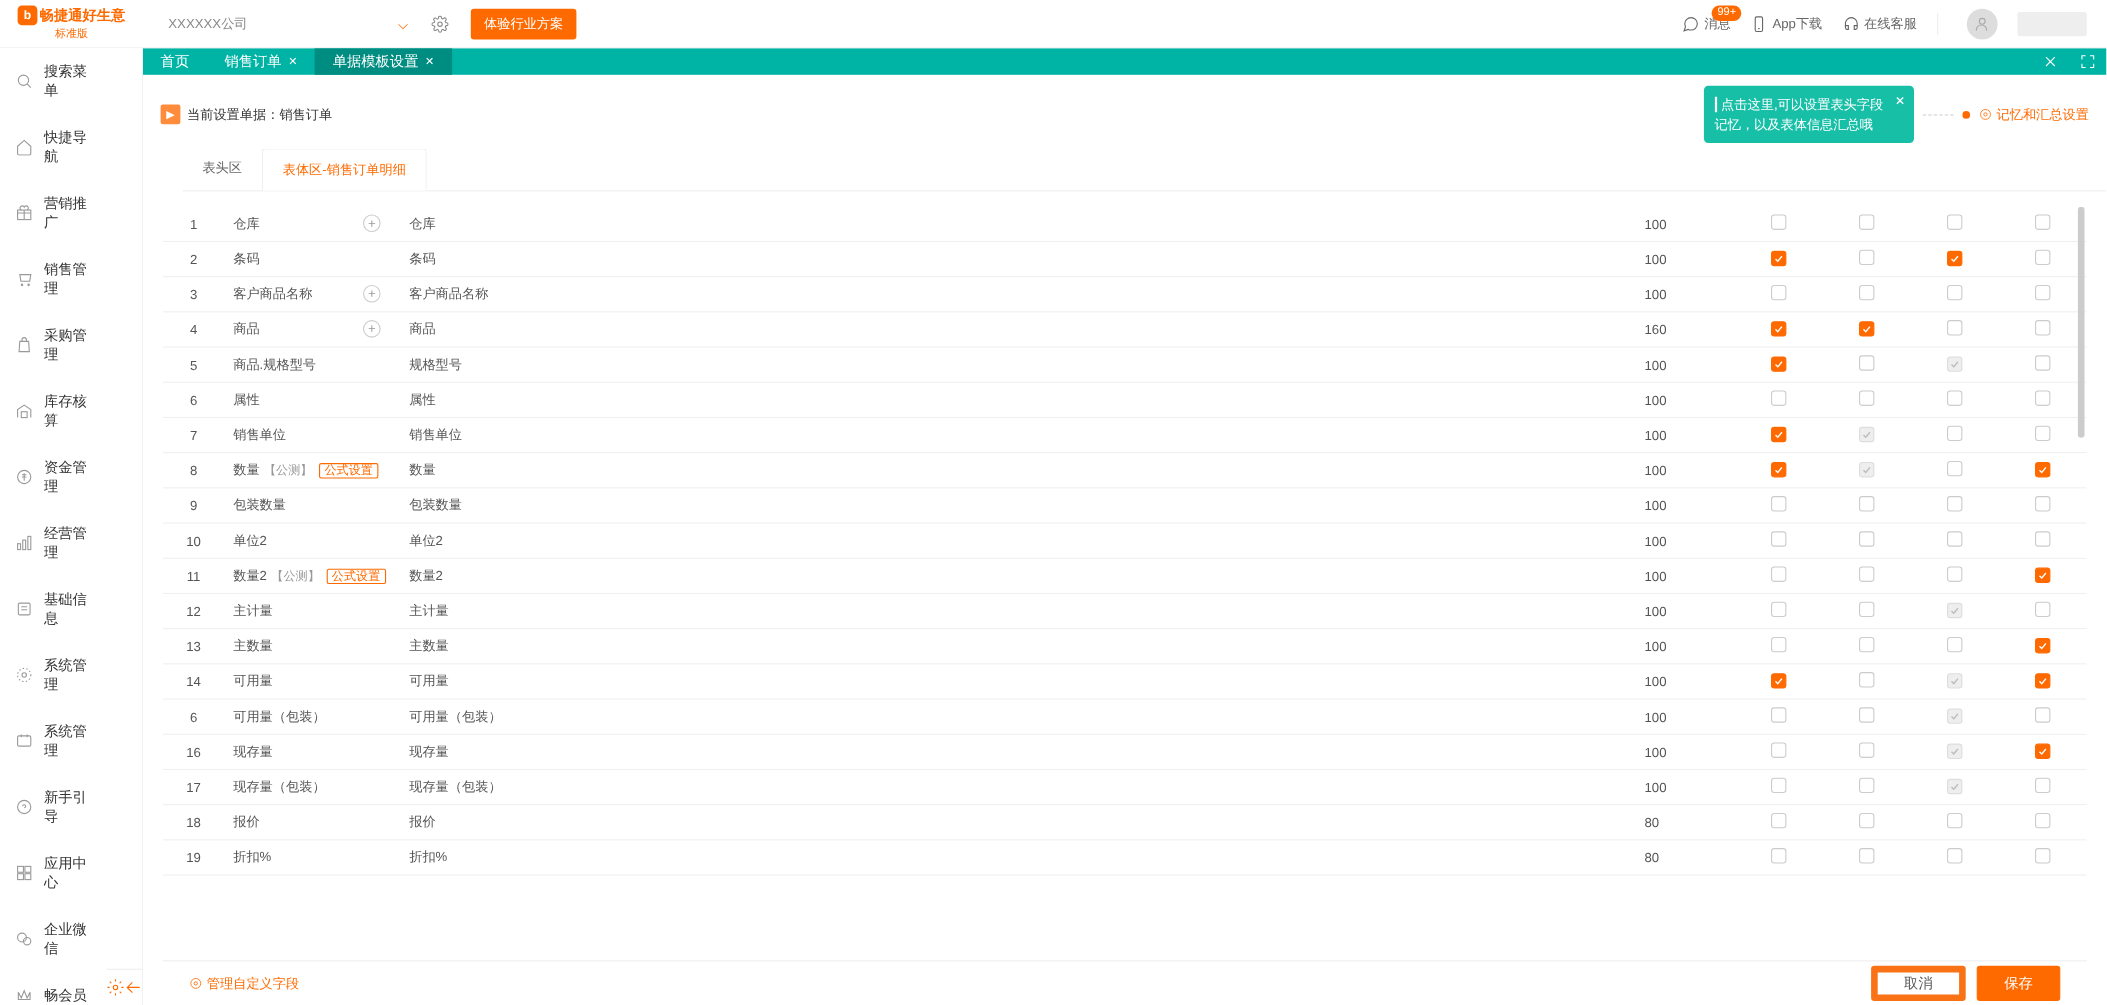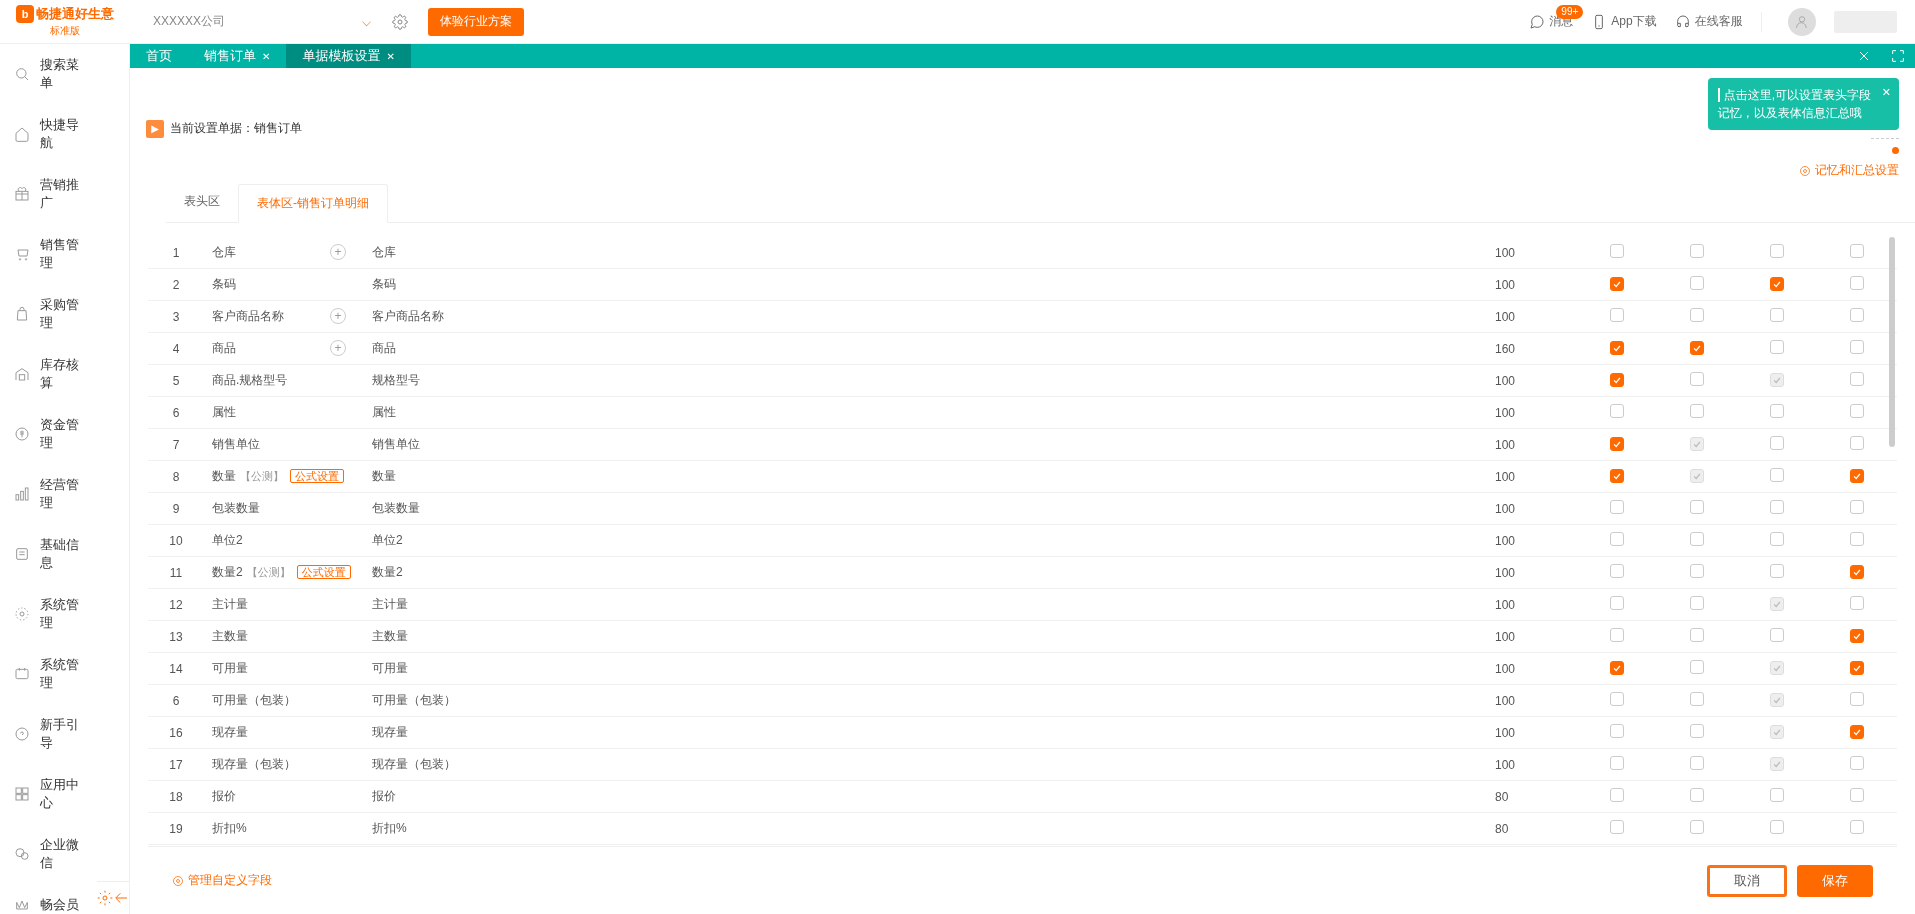--- a/index.html
+++ b/index.html
@@ -28,21 +28,21 @@
 .main { flex: 1; display: flex; flex-direction: column; min-width: 0; }
 .tabbar { background: #00b4a5; height: 24px; display: flex; align-items: stretch; }
 .tab { display: flex; align-items: center; padding: 0 16px; color: #fff; font-size: 13px; cursor: pointer; gap: 6px; }
 .tab.active { background: #008d81; }
 .tab .close-x { font-size: 10px; }
 .tabbar-right { margin-left: auto; display: flex; align-items: center; color: #fff; }
 .tabbar-right .ic-btn { width: 34px; display: flex; align-items: center; justify-content: center; cursor: pointer; }
 .contextbar { display: flex; align-items: center; padding: 10px 16px 4px; position: relative; }
 .ctx-handle { width: 18px; height: 18px; background: #ff8b3d; border-radius: 2px; display: flex; align-items: center; justify-content: center; color: #fff; font-size: 10px; margin-right: 6px; }
 .ctx-text { color: #333; }
-.ctx-right { margin-left: auto; display: flex; align-items: flex-end; gap: 8px; position: relative; flex-direction: column; }
+.ctx-right { margin-left: auto; display: flex; align-items: center; gap: 8px; position: relative; }
 .tip-pop { background: #18bfa7; color: #fff; padding: 8px 28px 8px 10px; border-radius: 4px; font-size: 12px; position: relative; line-height: 1.5; }
 .tip-pop .tip-close { position: absolute; right: 8px; top: 6px; cursor: pointer; font-size: 11px; }
 .mem-link { color: #ff6a00; font-size: 12px; display: flex; align-items: center; gap: 4px; cursor: pointer; }
 .dot-line { width: 28px; border-top: 1px dashed #ccc; }
 .dot-orange { width: 7px; height: 7px; border-radius: 50%; background: #ff6a00; }
 .subtabs { display: flex; margin-left: 36px; border-bottom: 1px solid #eee; }
 .subtab { padding: 10px 18px; color: #666; cursor: pointer; font-size: 12px; }
 .subtab.active { color: #ff6a00; border: 1px solid #eee; border-bottom-color: #fff; border-radius: 3px 3px 0 0; position: relative; top: 1px; }
 .table-wrap { flex: 1; margin: 14px 18px 0 18px; overflow: hidden; display: flex; flex-direction: column; }
 .table-head { display: flex; background: #f5f6f7; color: #666; font-weight: bold; font-size: 12px; height: 34px; align-items: center; }
@@ -53,25 +53,25 @@
 .col-chk { width: 80px; text-align: center; }
 .table-body { flex: 1; overflow-y: auto; position: relative; }
 .trow { display: flex; align-items: center; height: 32px; border-bottom: 1px solid #f0f0f0; color: #555; font-size: 12px; }
 .add-circ { border: 1px solid #ccc; border-radius: 50%; width: 16px; height: 16px; display: inline-flex; align-items: center; justify-content: center; color: #999; float: right; margin-right: 10px; cursor: pointer; font-size: 12px; line-height: 1; }
 .pill-tag { border: 1px solid #ff6a00; color: #ff6a00; padding: 0 4px; border-radius: 2px; font-size: 11px; margin-left: 6px; background: #fff; cursor: pointer; }
 .beta-tag { color: #999; margin-left: 4px; font-size: 11px; }
 .chk { width: 14px; height: 14px; border: 1px solid #ccc; border-radius: 3px; display: inline-flex; align-items: center; justify-content: center; cursor: pointer; background: #fff; }
 .chk.on { background: #ff6a00; border-color: #ff6a00; color: #fff; }
 .chk.dim { background: #eee; border-color: #ddd; color: #bbb; }
 .chk svg { width: 10px; height: 10px; }
-.footer-bar { height: 68px; border-top: 1px solid #eee; display: flex; align-items: center; padding: 0 24px; margin: 0 18px; }
+.footer-bar { height: 41px; border-top: 1px solid #eee; display: flex; align-items: center; padding: 0 24px; margin: 0 18px; }
 .custom-link { color: #ff6a00; display: flex; align-items: center; gap: 4px; cursor: pointer; font-size: 12px; }
 .footer-btns { margin-left: auto; display: flex; gap: 10px; }
 .btn { height: 32px; padding: 0 24px; border-radius: 3px; font-size: 13px; cursor: pointer; display: flex; align-items: center; justify-content: center; }
-.btn-cancel { border: 3px solid #f97316; background: #fff; color: #555; }
+.btn-cancel { border: 6px solid #f97316; background: #fff; color: #555; }
 .btn-save { border: 1px solid #ff6a00; background: #ff6a00; color: #fff; }
 .scroll-thumb { width: 6px; background: #ccc; border-radius: 3px; position: absolute; right: 2px; top: 0; height: 210px; }
 .svg-ico { width: 16px; height: 16px; stroke: currentColor; fill: none; stroke-width: 1.5; }
 .divider-v { width: 1px; height: 20px; background: #eee; }
 </style>
 </head>
 <body>
 
 <div class="layout">
 

